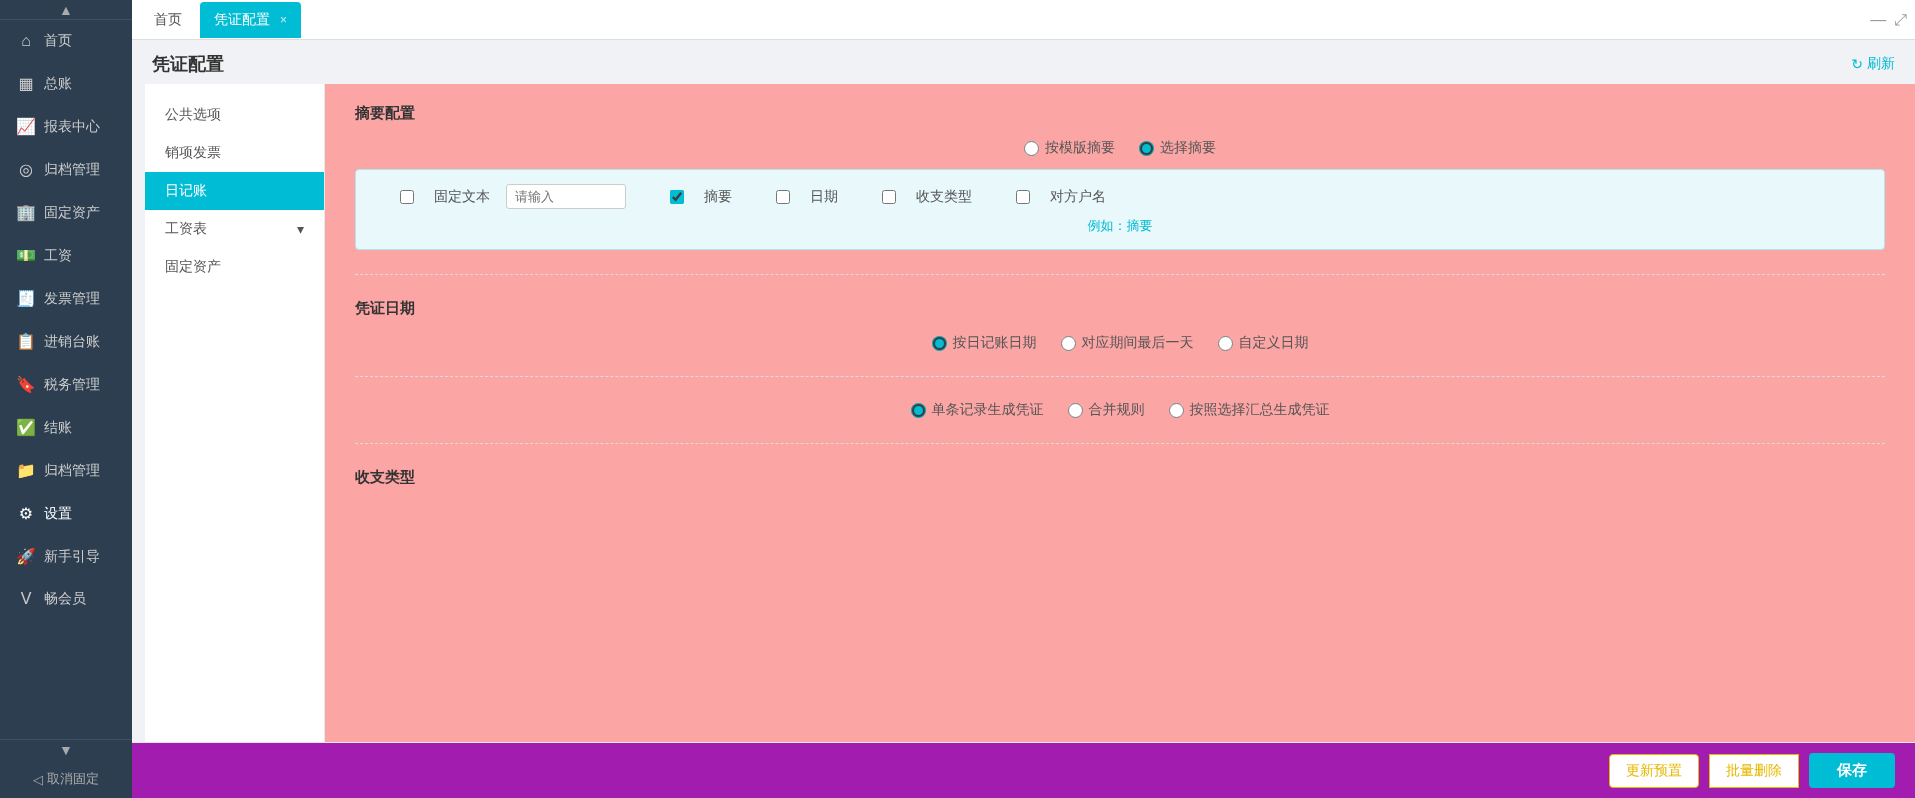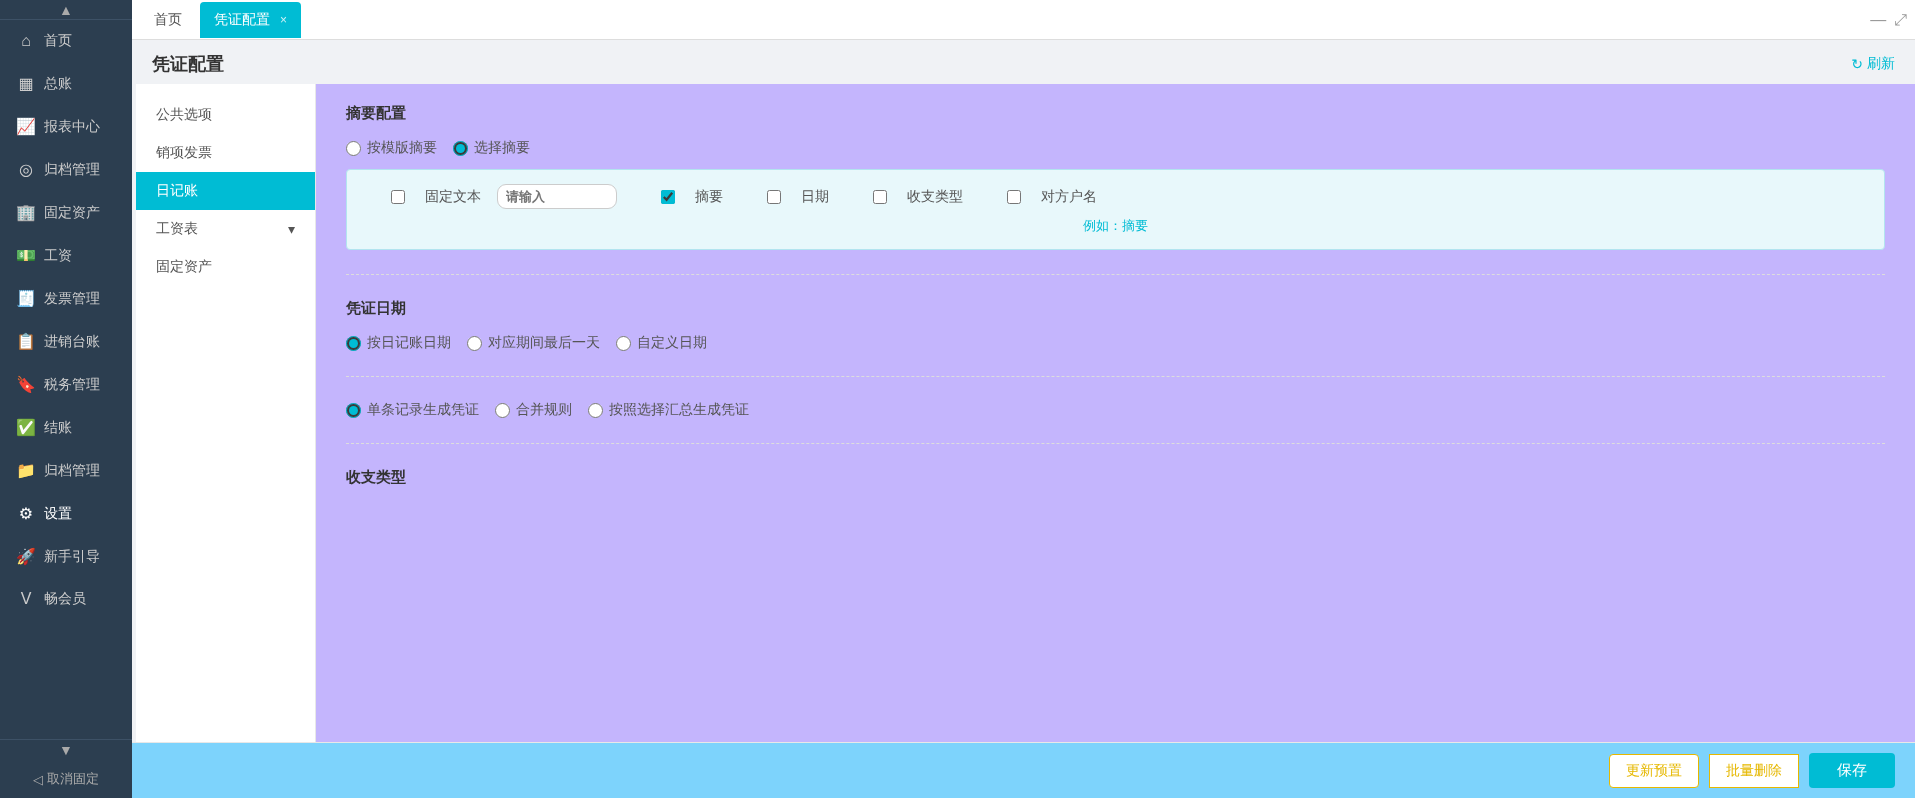--- a/index.html
+++ b/index.html
@@ -130,22 +130,22 @@
       color: #00bcd4;
       cursor: pointer;
       font-size: 14px;
     }
 
     
     .body-layout {
       display: flex;
       flex: 1;
       overflow: hidden;
-      background: #c4b5fd;
-      margin: 0 0 0 4px;
+      background: #fca5a5;
+      margin: 0 0 0 13px;
     }
 
     
     .left-nav {
       width: 180px;
       border-right: 1px solid #e8e8e8;
       padding: 12px 0;
       flex-shrink: 0;
       background: #fff;
     }
@@ -182,22 +182,23 @@
       font-size: 15px;
       font-weight: 600;
       color: #333;
       margin-bottom: 16px;
     }
 
     
     .radio-group {
       display: flex;
       align-items: center;
-      gap: 16px;
+      gap: 24px;
       flex-wrap: wrap;
+      justify-content: center;
     }
     .radio-item {
       display: flex;
       align-items: center;
       gap: 6px;
       cursor: pointer;
       color: #555;
     }
     .radio-input {
       width: 15px;
@@ -229,43 +230,42 @@
       padding-left: 28px;
     }
     .checkbox-input {
       width: 14px;
       height: 14px;
       accent-color: #00bcd4;
       cursor: pointer;
     }
     .text-input {
       border: 1px solid #ccc;
-      border-radius: 9px;
+      border-radius: 3px;
       padding: 4px 8px;
       font-size: 13px;
       width: 120px;
       color: #999;
       outline: none;
-      font-weight: bold;
     }
     .example-text {
       color: #00bcd4;
       font-size: 13px;
       margin-top: 8px;
       text-align: center;
     }
 
     
     .bottom-bar {
       display: flex;
       align-items: center;
       justify-content: flex-end;
       gap: 10px;
       padding: 10px 20px;
-      background: #7dd3fc;
+      background: #a21caf;
       border-top: 1px solid #e8e8e8;
       flex-shrink: 0;
     }
     .btn-update {
       border: 1px solid #e6b800;
       color: #e6b800;
       background: #fff;
       padding: 7px 16px;
       border-radius: 4px;
       cursor: pointer;
@@ -281,21 +281,21 @@
       font-size: 14px;
     }
     .btn-save {
       background: #00bcd4;
       color: #fff;
       border: none;
       padding: 8px 28px;
       border-radius: 4px;
       cursor: pointer;
       font-size: 15px;
-      font-weight: 400;
+      font-weight: 700;
     }
 
     
     .right-content::-webkit-scrollbar { width: 8px; }
     .right-content::-webkit-scrollbar-track { background: #f0f0f0; }
     .right-content::-webkit-scrollbar-thumb { background: #ccc; border-radius: 4px; }
   </style>
 </head>
 <body>
 

